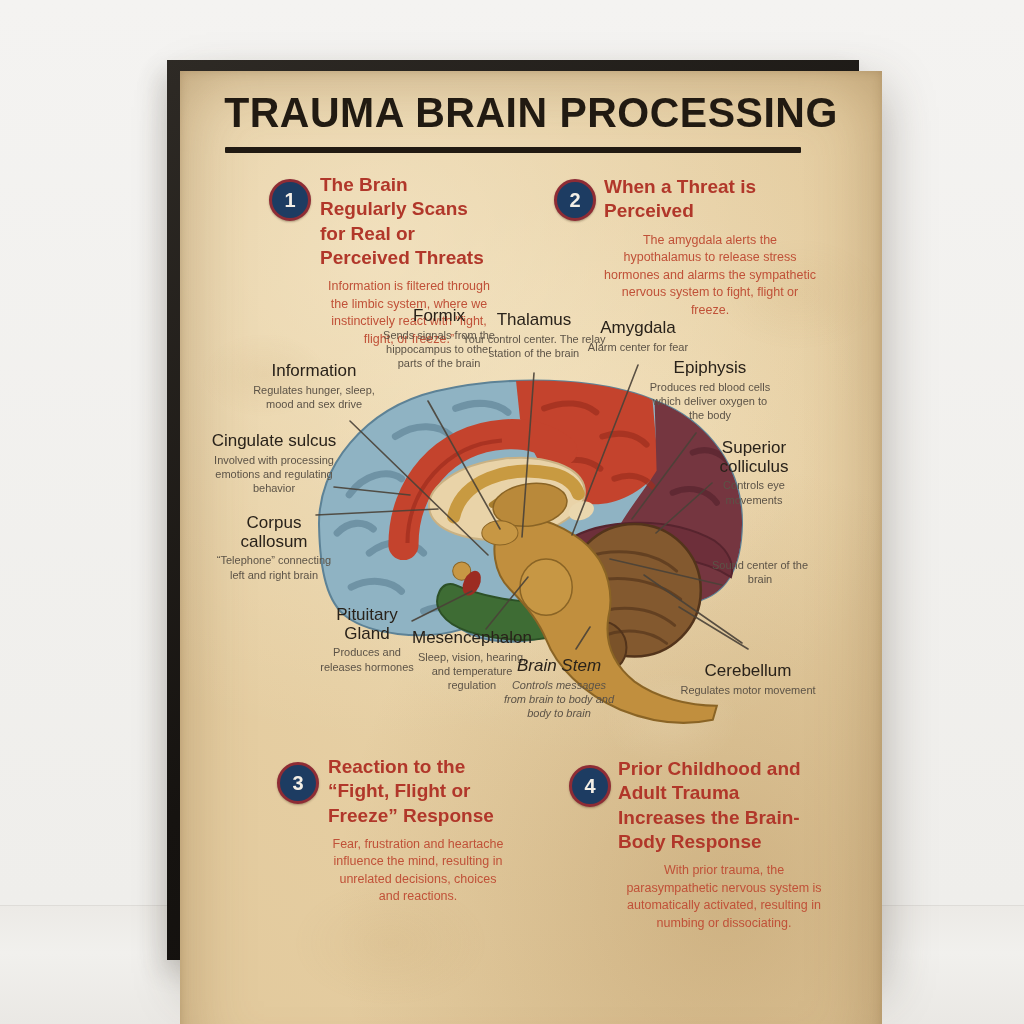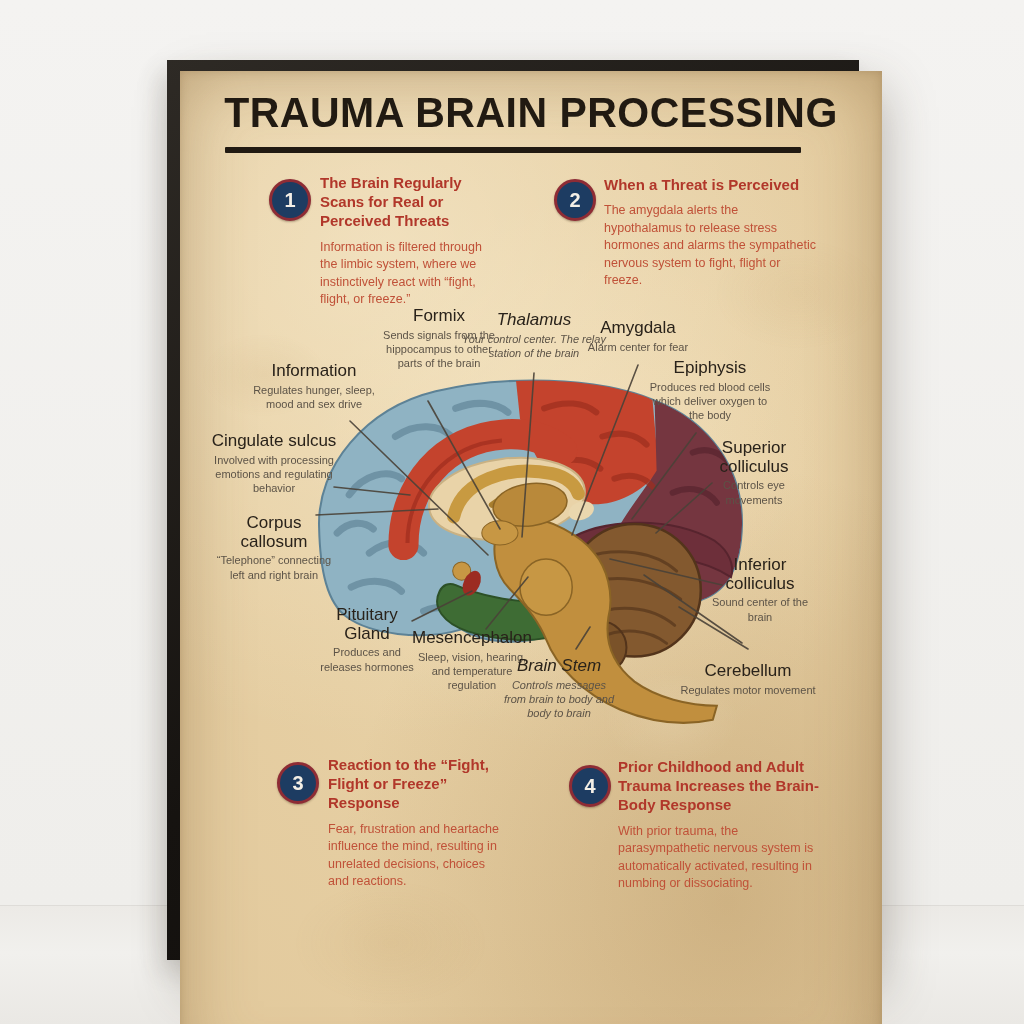--- a/index.html
+++ b/index.html
@@ -39,22 +39,22 @@
     transform:scaleY(1.05);white-space:nowrap;}
   .title-rule{position:absolute;left:45px;top:76px;width:576px;height:6px;
     background:var(--title-ink,#211a12);border-radius:1px;}
 
   .section{position:absolute;}
   .badge{position:absolute;width:36px;height:36px;border-radius:50%;
     background:var(--badge-navy,#1d3c62);border:3px solid var(--badge-ring,#8e2c35);
     color:#f4efe6;font-size:20px;font-weight:bold;display:flex;align-items:center;justify-content:center;
     box-shadow:0 1px 2px rgba(60,40,20,.35);}
   .sec-text{position:absolute;}
-  .sec-heading{font-size:15px;font-weight:bold;color:var(--accent-red,#b1372a);line-height:1.28;}
-  .sec-body{font-size:12.5px;color:var(--body-red,#c05138);line-height:1.4;margin-top:8px;}
+  .sec-heading{font-size:19px;font-weight:bold;color:var(--accent-red,#b1372a);line-height:1.28;}
+  .sec-body{font-size:12.5px;color:var(--body-red,#c05138);line-height:1.4;margin-top:8px;text-align:center;}
 
   .label{position:absolute;transform:translateX(-50%);text-align:center;z-index:3;}
   .label-name{font-size:17px;color:var(--label-ink,#29221a);line-height:1.1;}
   .label-desc{font-size:11px;color:var(--label-gray,#5c5347);line-height:1.3;margin-top:2px;}
 
   .brain-svg{position:absolute;left:123px;top:303px;width:442px;height:352px;z-index:1;}
   .lines-svg{position:absolute;inset:0;width:666px;height:862px;z-index:2;pointer-events:none;}
 </style>
 </head>
 <body>
@@ -185,21 +185,21 @@
           <line x1="232" y1="550" x2="292" y2="520"></line>
           <line x1="306" y1="558" x2="348" y2="506"></line>
           <line x1="396" y1="578" x2="410" y2="556"></line>
         </g>
       </svg>
 
       <div class="label" style="left:259px;top:236px;width:112px;">
         <div class="label-name">Formix</div>
         <div class="label-desc">Sends signals from the hippocampus to other parts of the brain</div>
       </div>
-      <div class="label" style="left:354px;top:240px;width:146px;font-style:italic;">
+      <div class="label" style="left:354px;top:240px;width:146px;">
         <div class="label-name">Thalamus</div>
         <div class="label-desc">Your control center. The relay station of the brain</div>
       </div>
       <div class="label" style="left:458px;top:248px;width:104px;">
         <div class="label-name">Amygdala</div>
         <div class="label-desc">Alarm center for fear</div>
       </div>
       <div class="label" style="left:134px;top:291px;width:146px;">
         <div class="label-name">Information</div>
         <div class="label-desc">Regulates hunger, sleep, mood and sex drive</div>
@@ -214,21 +214,20 @@
       </div>
       <div class="label" style="left:94px;top:361px;width:146px;">
         <div class="label-name">Cingulate sulcus</div>
         <div class="label-desc">Involved with processing emotions and regulating behavior</div>
       </div>
       <div class="label" style="left:94px;top:443px;width:120px;">
         <div class="label-name">Corpus callosum</div>
         <div class="label-desc">“Telephone” connecting left and right brain</div>
       </div>
       <div class="label" style="left:580px;top:485px;width:116px;">
-        <div class="label-name">Inferior colliculus</div>
         <div class="label-desc">Sound center of the brain</div>
       </div>
       <div class="label" style="left:568px;top:591px;width:136px;">
         <div class="label-name">Cerebellum</div>
         <div class="label-desc">Regulates motor movement</div>
       </div>
       <div class="label" style="left:187px;top:535px;width:96px;">
         <div class="label-name">Pituitary Gland</div>
         <div class="label-desc">Produces and releases hormones</div>
       </div>

